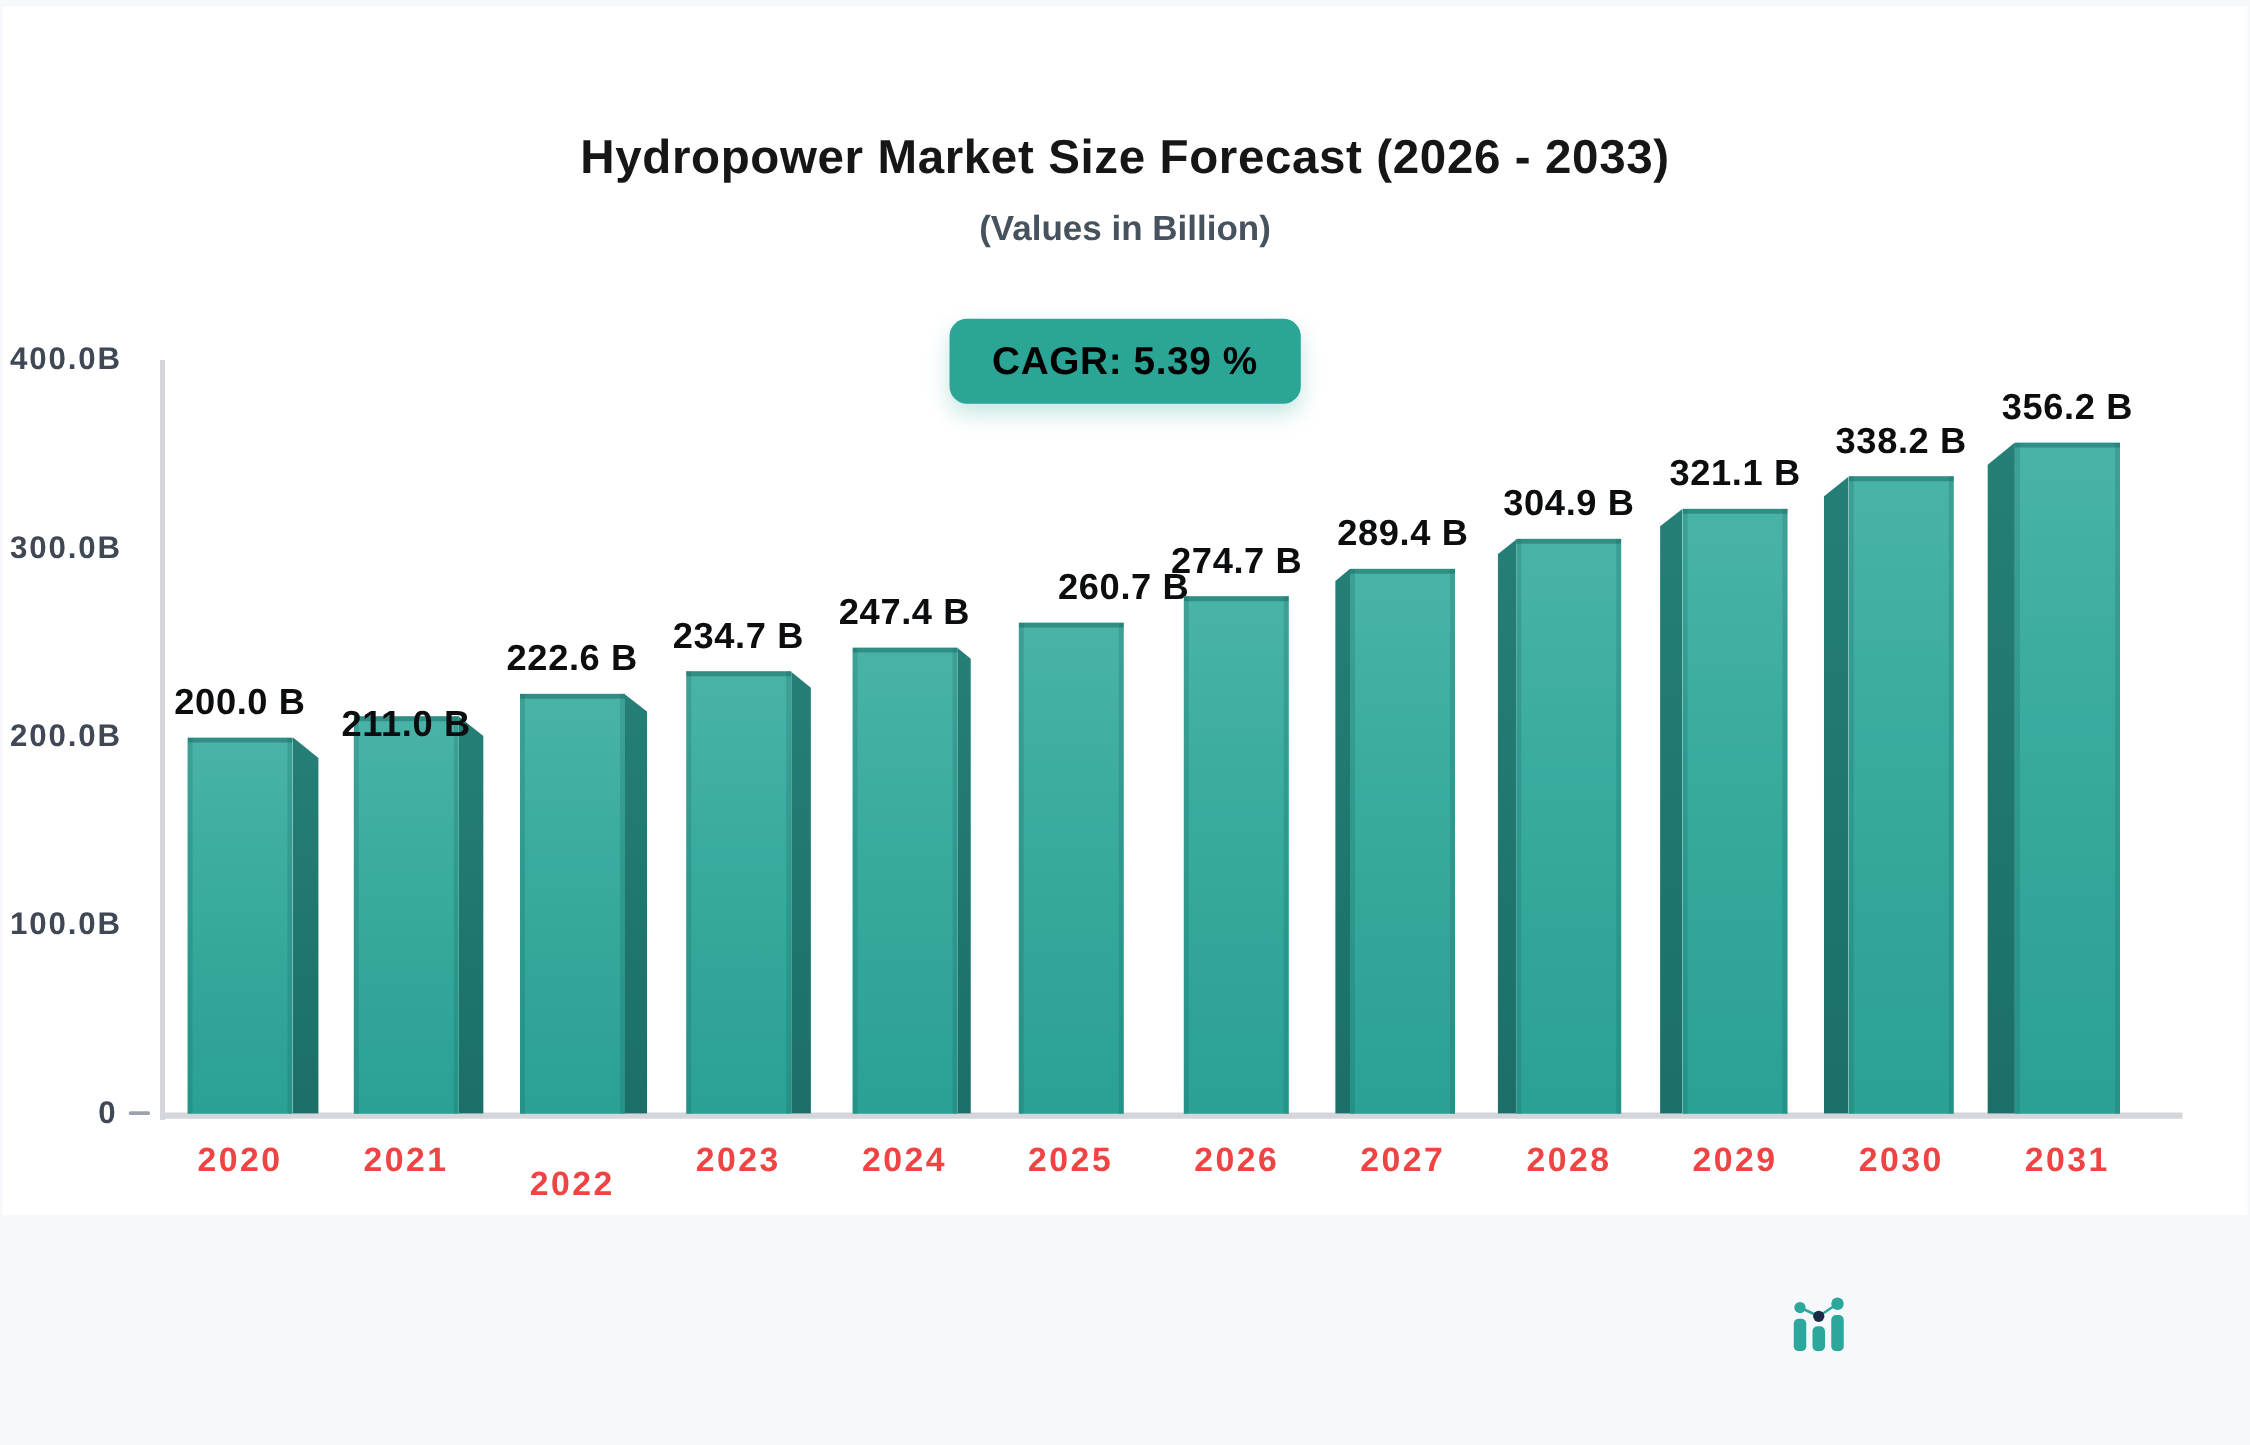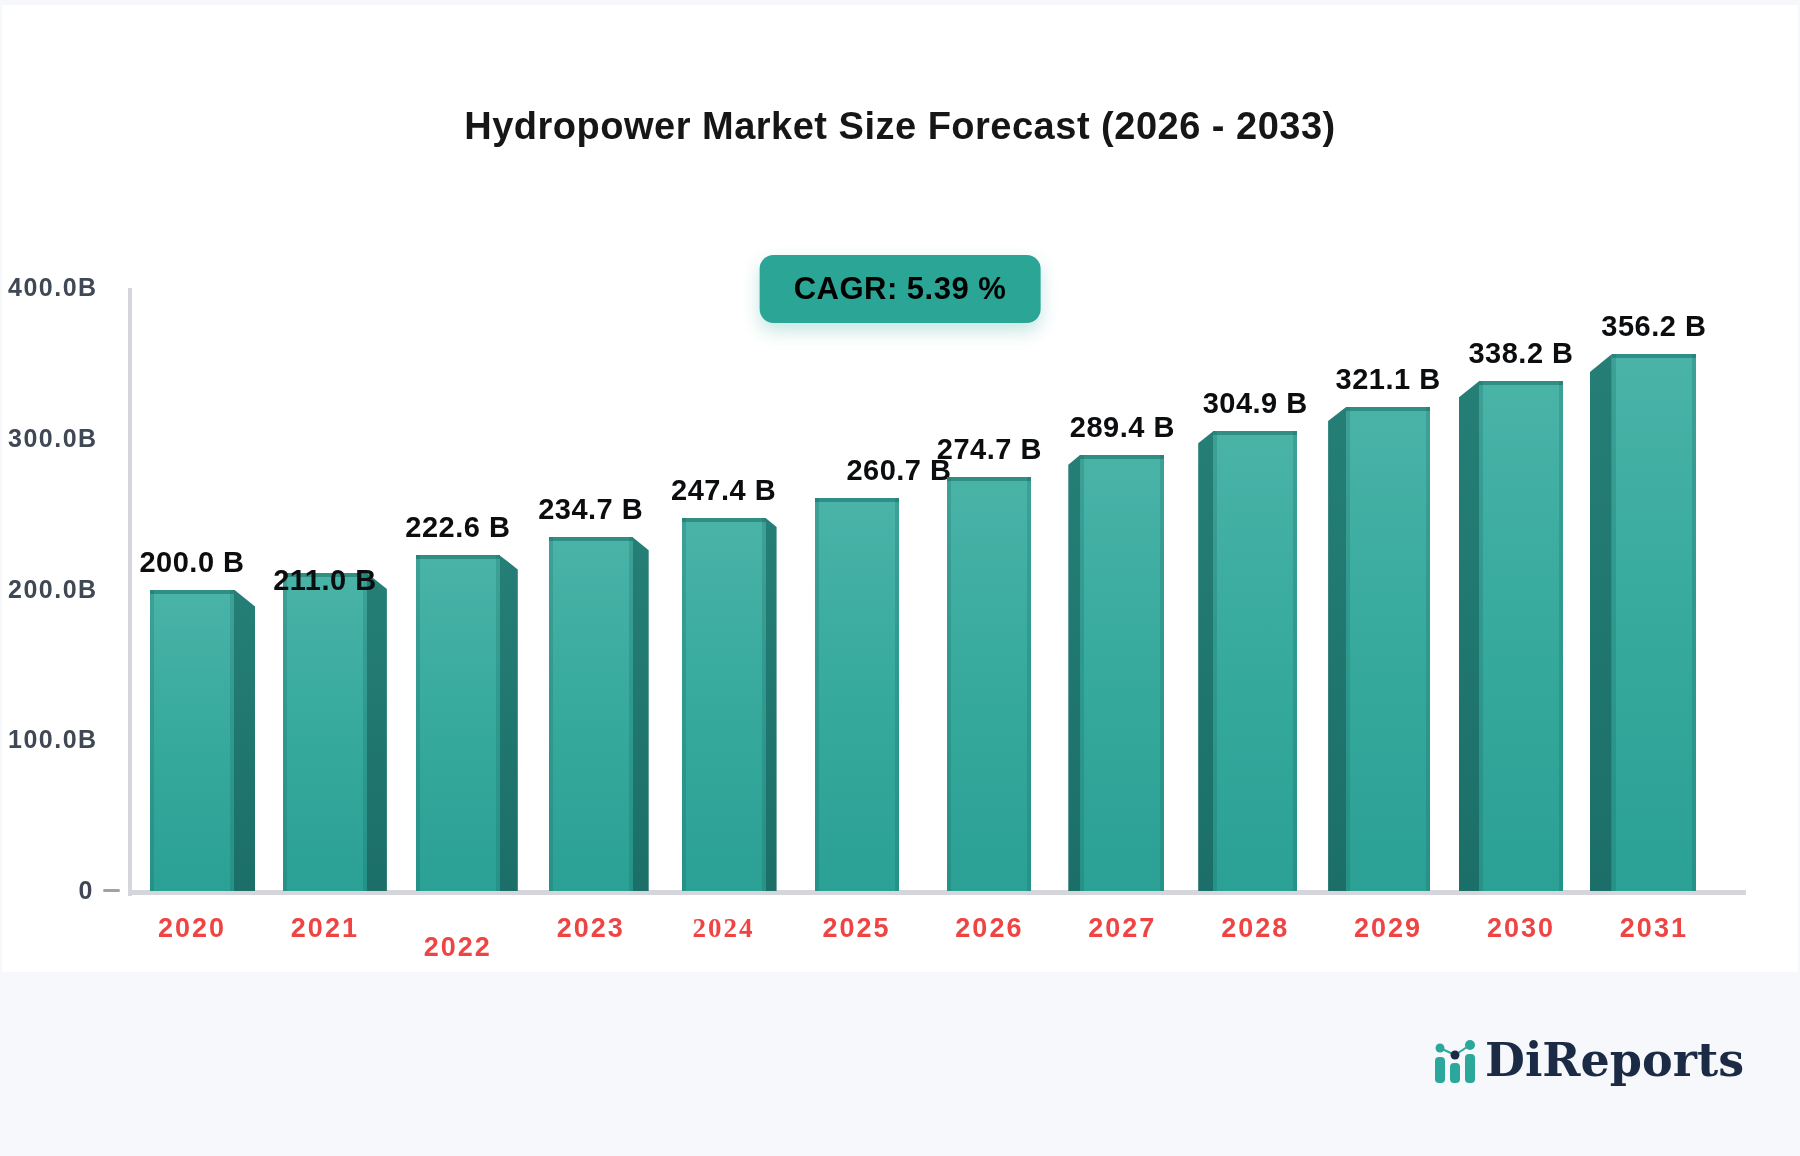--- a/index.html
+++ b/index.html
@@ -41,20 +41,21 @@
   .logo-text { font-family:"DejaVu Serif", serif; font-size:46px; font-weight:700;
                color:#1c2b45; line-height:1.1; }
 </style>
 </head>
 <body>
 
 <div class="canvas">
   <div class="card">
 
     <div class="title">Hydropower Market Size Forecast (2026 - 2033)</div>
+    <div class="subtitle">(Values in Billion)</div>
     <div class="badge">CAGR: 5.39 %</div>
 
     <div id="yaxis">
         <div class="ytick" style="top: 268px;">400.0B</div>
         <div class="ytick" style="top: 418.75px;">300.0B</div>
         <div class="ytick" style="top: 569.5px;">200.0B</div>
         <div class="ytick" style="top: 720.25px;">100.0B</div>
         <div class="ytick" style="top: 871px;">0</div>
         <div class="ytick-dash" style="left: 101px; top: 884px;"></div>
       </div>
@@ -75,21 +76,21 @@
           <div class="bar-front" style="left: 287.8px; top: 272.43px; height: 335.57px;"></div>
           <div class="bar-label" style="left: 234.8px; top: 228.43px;">222.6 B</div>
           <div class="xtick" style="left: 234.8px; top: 630px; margin-top: 19px;">2022</div>
           <div class="bar-side" style="left: 504.7px; top: 254.19px; width: 16px; height: 353.81px; clip-path: polygon(0px 0px, 100% 13px, 100% 100%, 0px 100%);"></div>
           <div class="bar-front" style="left: 420.7px; top: 254.19px; height: 353.81px;"></div>
           <div class="bar-label" style="left: 367.7px; top: 210.19px;">234.7 B</div>
           <div class="xtick" style="left: 367.7px; top: 630px;">2023</div>
           <div class="bar-side" style="left: 637.6px; top: 235.044px; width: 11px; height: 372.955px; clip-path: polygon(0px 0px, 100% 9px, 100% 100%, 0px 100%);"></div>
           <div class="bar-front" style="left: 553.6px; top: 235.044px; height: 372.955px;"></div>
           <div class="bar-label" style="left: 500.6px; top: 191.044px;">247.4 B</div>
-          <div class="xtick" style="left: 500.6px; top: 630px; font-family: Liberation Serif, serif;">2024</div>
+          <div class="xtick" style="left: 500.6px; top: 630px;">2024</div>
           <div class="bar-front" style="left: 686.5px; top: 214.995px; height: 393.005px;"></div>
           <div class="bar-label" style="left: 633.5px; top: 170.995px; text-align: right;">260.7 B</div>
           <div class="xtick" style="left: 633.5px; top: 630px;">2025</div>
           <div class="bar-front" style="left: 819.4px; top: 193.89px; height: 414.11px;"></div>
           <div class="bar-label" style="left: 766.4px; top: 149.89px;">274.7 B</div>
           <div class="xtick" style="left: 766.4px; top: 630px;">2026</div>
           <div class="bar-side" style="left: 940.3px; top: 171.73px; width: 12px; height: 436.27px; clip-path: polygon(0px 10px, 100% 0px, 100% 100%, 0px 100%);"></div>
           <div class="bar-front" style="left: 952.3px; top: 171.73px; height: 436.27px;"></div>
           <div class="bar-label" style="left: 899.3px; top: 127.73px;">289.4 B</div>
           <div class="xtick" style="left: 899.3px; top: 630px;">2027</div>
@@ -116,17 +117,16 @@
       <svg width="44" height="46" viewBox="0 0 44 46">
         <line x1="6" y1="11" x2="21" y2="18" stroke="#2ba89b" stroke-width="2"></line>
         <line x1="21" y1="18" x2="36" y2="8" stroke="#2ba89b" stroke-width="2"></line>
         <rect x="1" y="20" width="10" height="26" rx="4" fill="#2ba89b"></rect>
         <rect x="16" y="26" width="10" height="20" rx="4" fill="#2ba89b"></rect>
         <rect x="31" y="17" width="10" height="29" rx="4" fill="#2ba89b"></rect>
         <circle cx="6" cy="11" r="4.5" fill="#2ba89b"></circle>
         <circle cx="21" cy="18" r="4.5" fill="#1c2b45"></circle>
         <circle cx="36" cy="8" r="5" fill="#2ba89b"></circle>
       </svg>
-      <span class="logo-text">DiReports</span>
     </div>
 
   </div>
 </div>
 
 </body></html>

